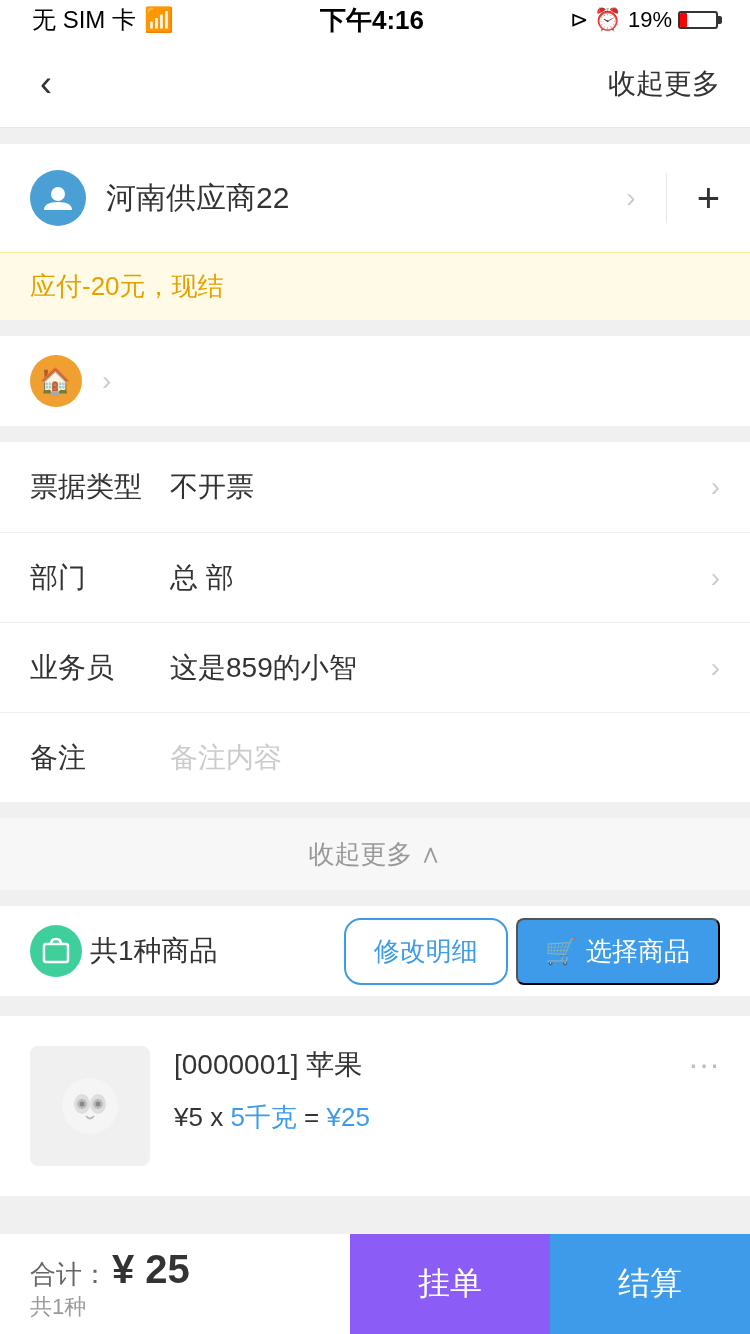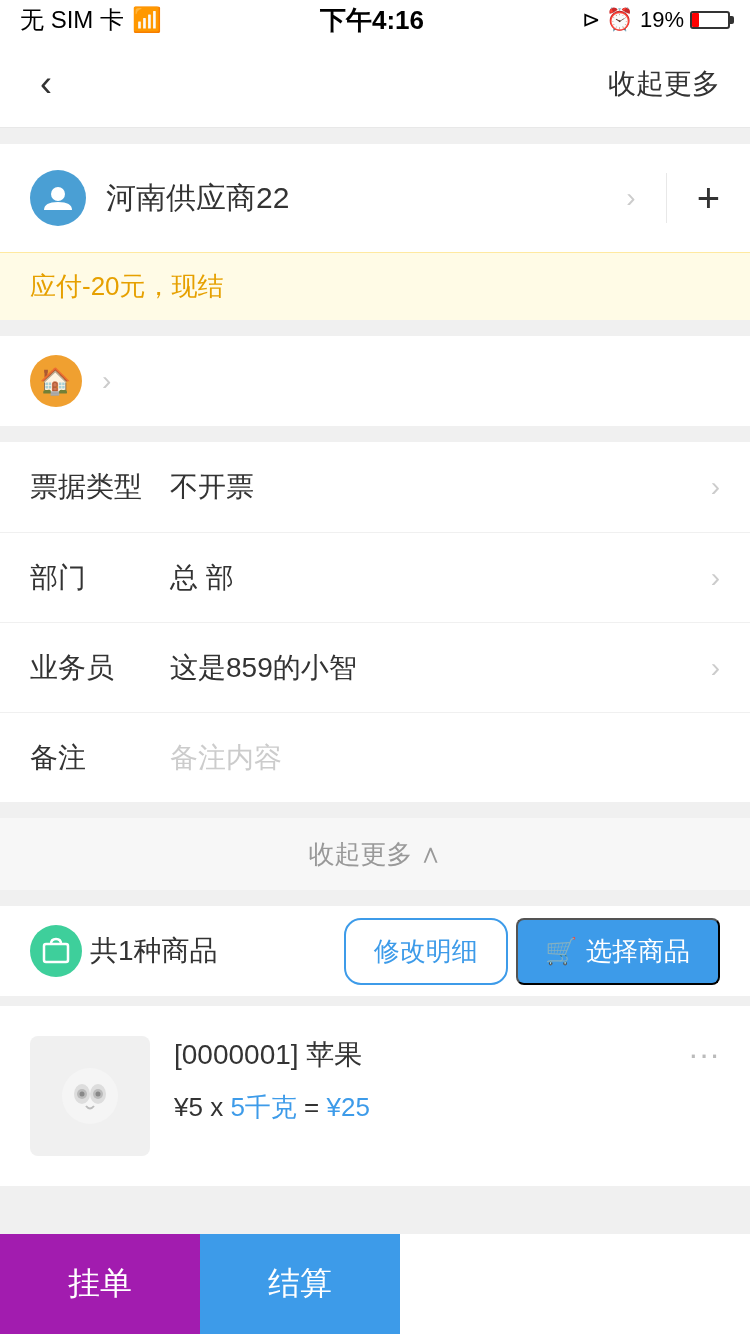--- a/index.html
+++ b/index.html
@@ -13,21 +13,21 @@
       font-size: 28px;
     }
 
     
     .status-bar {
       height: 40px;
       background: #fff;
       display: flex;
       align-items: center;
       justify-content: space-between;
-      padding: 0 20px;
+      padding: 0 32px;
       font-size: 24px;
       color: #000;
     }
     .status-left { display: flex; align-items: center; gap: 8px; }
     .status-center { font-weight: 600; font-size: 26px; }
     .status-right { display: flex; align-items: center; gap: 6px; font-size: 22px; }
     .battery-icon {
       width: 40px; height: 18px; border: 2px solid #333; border-radius: 3px; position: relative; display: inline-flex; align-items: center;
     }
     .battery-icon::after {
@@ -202,21 +202,21 @@
       font-size: 26px;
       cursor: pointer;
       display: flex;
       align-items: center;
       gap: 8px;
     }
 
     
     .product-item {
       background: #fff;
-      margin-top: 10px;
+      margin-top: 20px;
       padding: 30px;
       display: flex;
       align-items: flex-start;
       gap: 24px;
     }
     .product-thumb {
       width: 120px; height: 120px; background: #f0f0f0;
       border-radius: 8px; flex-shrink: 0;
       display: flex; align-items: center; justify-content: center;
       color: #bbb; font-size: 20px;
@@ -242,21 +242,21 @@
     .total-section {
       flex: 1;
       display: flex;
       flex-direction: column;
       justify-content: center;
       padding: 0 30px;
       background: #fff;
     }
     .btn-hang {
       width: 200px;
-      background: #a21caf;
+      background: #8b5cf6;
       color: #fff;
       font-size: 32px;
       display: flex; align-items: center; justify-content: center;
       cursor: pointer;
     }
     .btn-checkout {
       width: 200px;
       background: #3d9be9;
       color: #fff;
       font-size: 32px;
@@ -392,15 +392,22 @@
       <span> = </span>
       <span class="highlight">¥25</span>
     </div>
   </div>
   <span class="product-more">···</span>
 </div>
 
 <div style="height: 100px;"></div>
 
 <div class="bottom-bar">
+  <div class="total-section">
+    <div style="display:flex;align-items:baseline;gap:4px;">
+      <span style="font-size:26px;color:#666;">合计：</span>
+      <span style="font-size:40px;font-weight:600;color:#333;">¥ 25</span>
+    </div>
+    <div style="font-size:22px;color:#999;">共1种</div>
+  </div>
   <div class="btn-hang">挂单</div>
   <div class="btn-checkout">结算</div>
 </div>
 
 </body></html>

